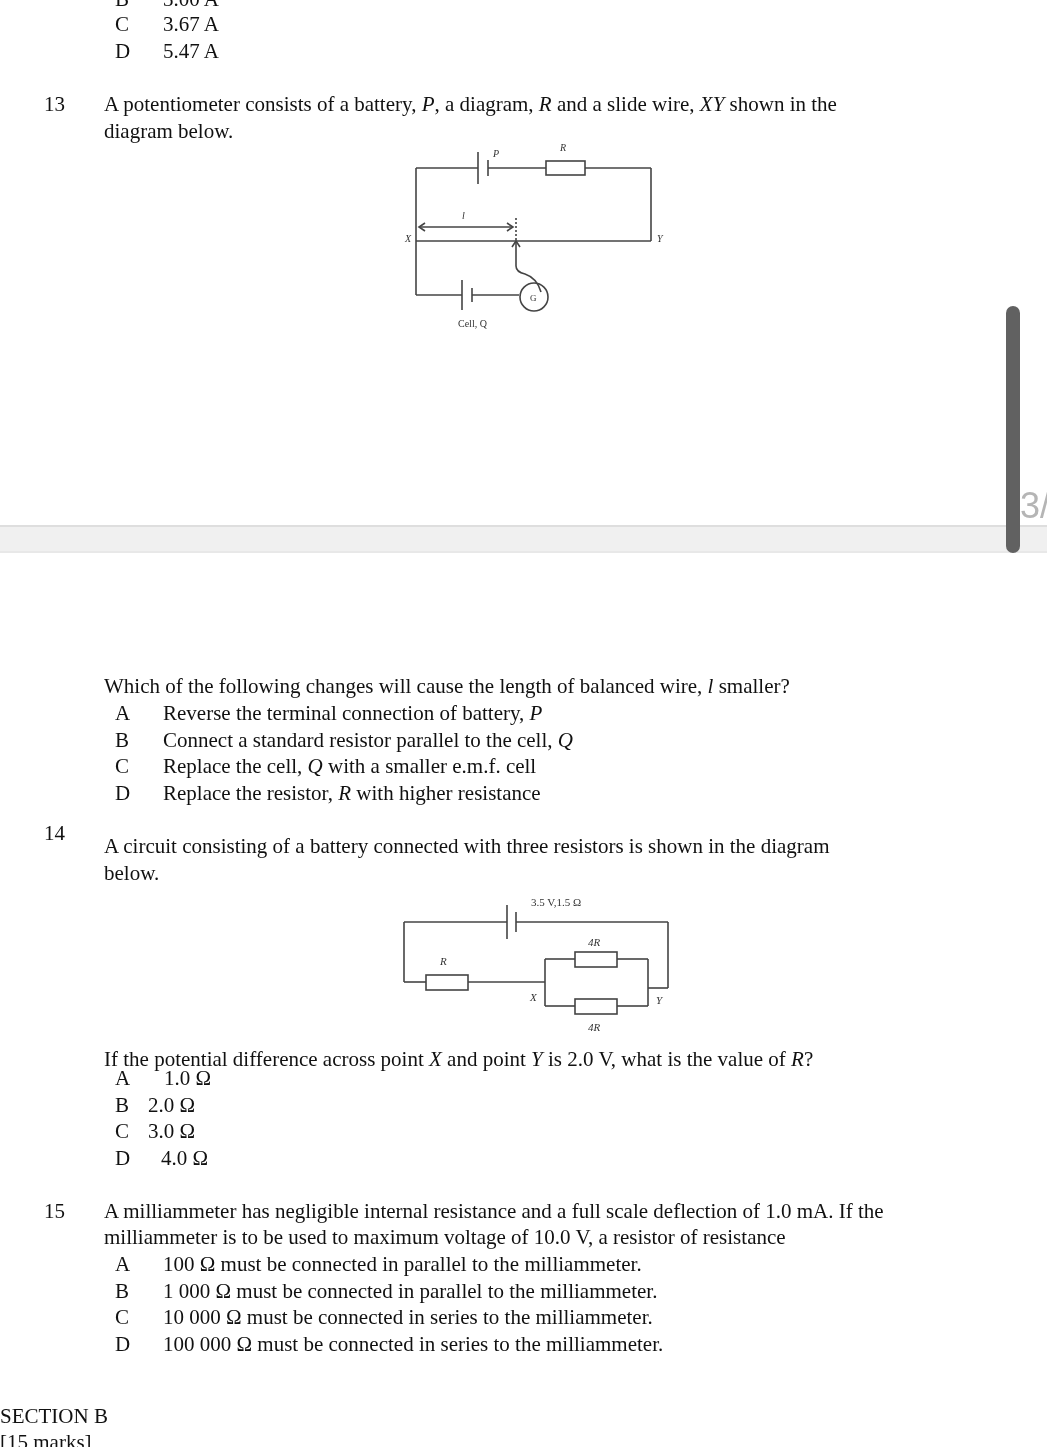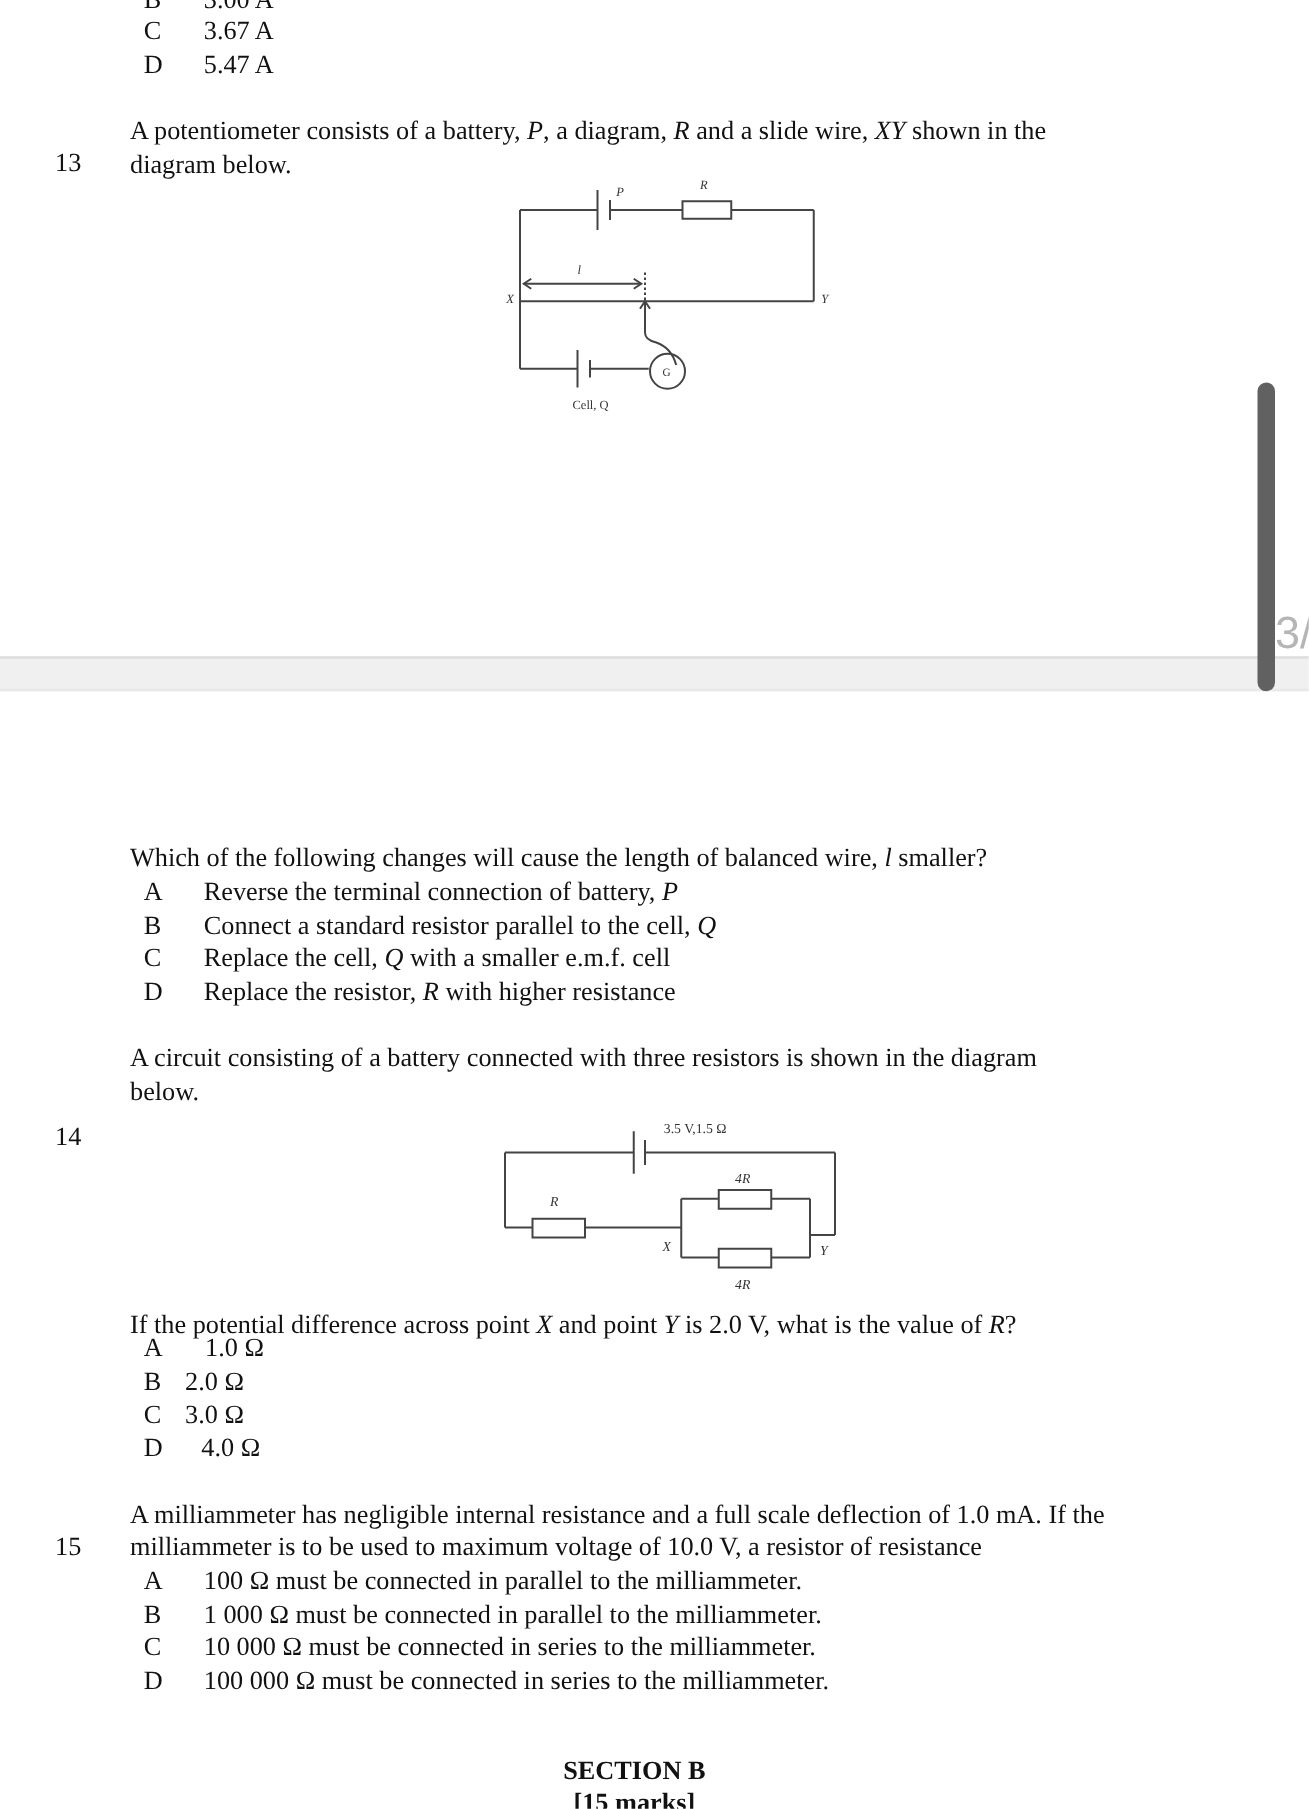--- a/index.html
+++ b/index.html
@@ -4,38 +4,38 @@
   <style>
     html, body { margin: 0; padding: 0; }
     body {
       width: 1047px; height: 1447px; position: relative; overflow: hidden;
       background: #ffffff; color: #111;
       font-family: "Liberation Serif", "DejaVu Serif", serif;
       font-size: 21px;
     }
     .abs { position: absolute; }
     .line { position: absolute; white-space: nowrap; line-height: 26px; }
-    .qnum { position: absolute; left: 44px; margin-top: 26px; }
+    .qnum { position: absolute; left: 44px; }
     .opt-letter { position: absolute; }
     i, .it { font-style: italic; }
     .page-break {
       position: absolute; left: 0; top: 525px; width: 1047px; height: 28px;
       background: #f0f0f0; border-top: 2px solid #dedede; border-bottom: 2px solid #e8e8e8;
       box-sizing: border-box;
     }
     .scrollbar {
       position: absolute; left: 1006px; top: 306px; width: 14px; height: 247px;
       background: #616161; border-radius: 7px;
     }
     .page-indicator {
       position: absolute; left: 1020px; top: 485px; color: #b5b5b5;
       font-family: "Liberation Sans", "DejaVu Sans", sans-serif; font-size: 36px;
     }
     svg text { font-family: "Liberation Serif", "DejaVu Serif", serif; }
-    .section-title { position: absolute; left: 0; width: 1015px; text-align: center; font-weight: bold; }
+    .section-title { position: absolute; left: 0; width: 1015px; text-align: left; font-weight: normal; }
   </style>
 </head>
 <body>
 
 <div>
   <div class="line" style="left:115px; top:-14px;">
     <span class="opt-letter" style="left:0">B</span>
     <span class="abs" style="left:48px">3.00 A</span>
   </div>
   <div class="line" style="left:115px; top:11px;">
@@ -115,21 +115,21 @@
     <span class="opt-letter" style="left:0">C</span>
     <span class="abs" style="left:48px"><span>Replace the cell, </span><i>Q</i><span> with a smaller e.m.f. cell</span></span>
   </div>
   <div class="line" style="left:115px; top:780px">
     <span class="opt-letter" style="left:0">D</span>
     <span class="abs" style="left:48px"><span>Replace the resistor, </span><i>R</i><span> with higher resistance</span></span>
   </div>
 </div>
 
 <div>
-  <span class="line qnum" style="top:870px">14</span>
+  <span class="line qnum" style="top:820px">14</span>
   <div class="line" style="left:104px; top:833px">A circuit consisting of a battery connected with three resistors is shown in the diagram</div>
   <div class="line" style="left:104px; top:860px">below.</div>
 
   <svg class="abs" style="left:395px; top:888px" width="300" height="150" viewBox="0 0 300 150">
     <g stroke="#444" stroke-width="1.6" fill="none">
       <line x1="9" y1="34" x2="112" y2="34"></line>
       <line x1="112" y1="17" x2="112" y2="51"></line>
       <line x1="121" y1="24" x2="121" y2="44"></line>
       <line x1="121" y1="34" x2="273" y2="34"></line>
       <line x1="273" y1="34" x2="273" y2="100"></line>

